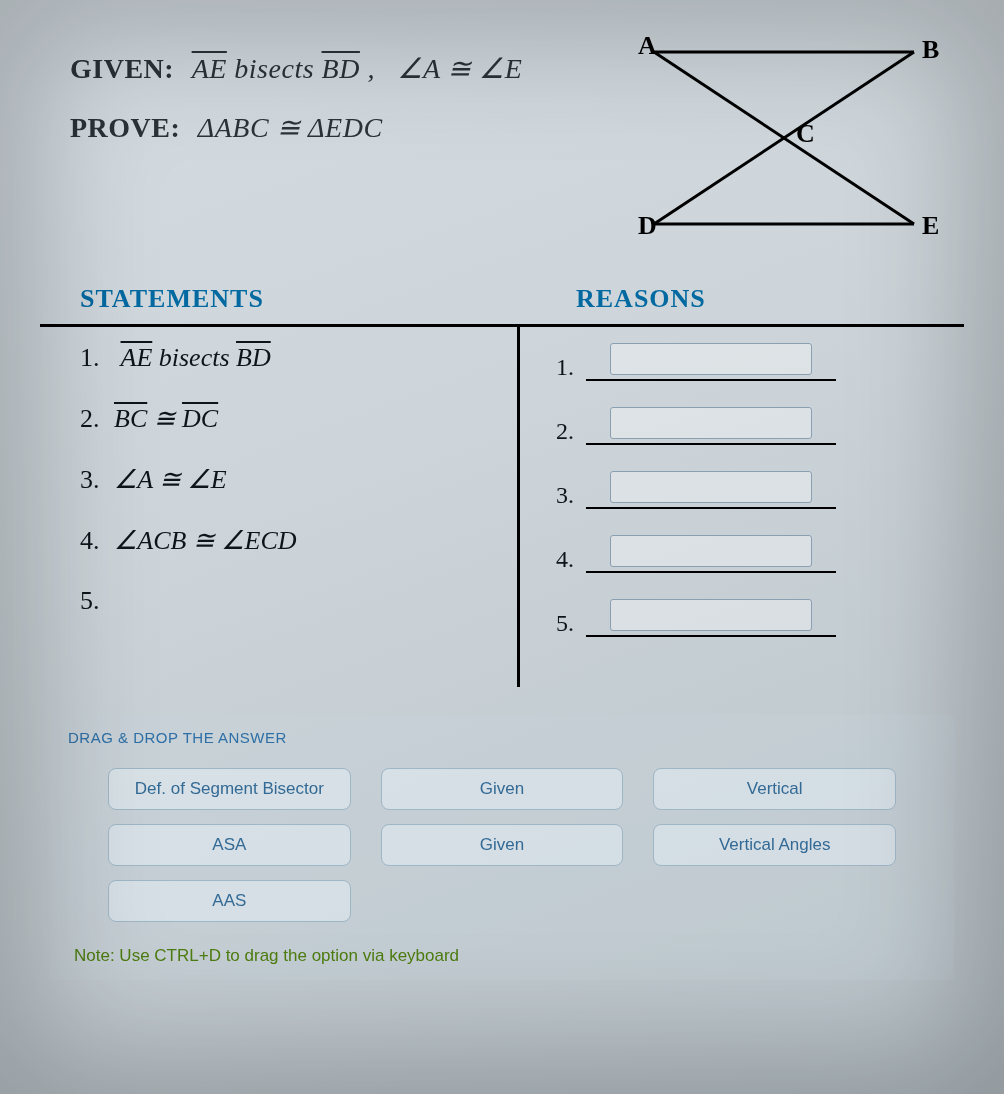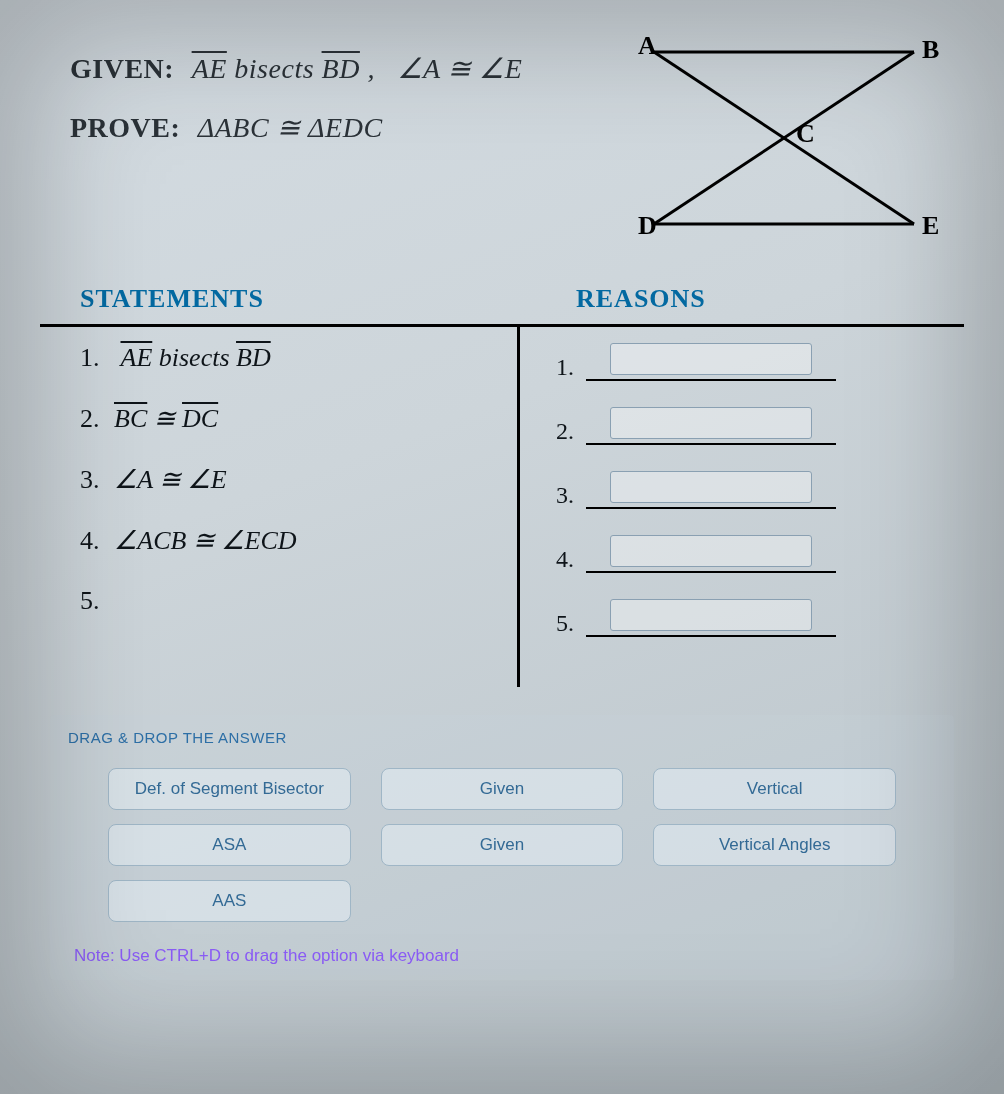--- a/index.html
+++ b/index.html
@@ -23,21 +23,21 @@
   .srow .num{width:34px}
   .srow .txt{font-style:italic}
   .rrow{display:flex;align-items:flex-end;font-size:24px;margin-bottom:26px;color:#0e1419;position:relative}
   .rrow .num{width:30px;font-style:normal}
   .rrow .slot{flex:0 0 250px;height:36px;border-bottom:2px solid #000;display:flex;justify-content:center;align-items:flex-end}
   .rrow .slot .dropbox{width:200px;height:30px;border:1px solid #8aa0b2;background:rgba(255,255,255,.35);border-radius:3px;margin-bottom:4px}
   .dd-section{margin:28px 20px 0 20px;padding:14px 18px;border-radius:4px;background:rgba(200,212,220,.25)}
   .dd-title{font-family:Arial,Helvetica,sans-serif;font-size:15px;font-weight:400;letter-spacing:.5px;color:#2d6fa6;margin-bottom:22px}
   .chips{display:grid;grid-template-columns:repeat(3,1fr);gap:14px 30px;margin:0 40px}
   .chip{border:1px solid #9fb6c6;background:rgba(235,244,250,.45);border-radius:8px;height:40px;display:flex;align-items:center;justify-content:center;font-family:Arial,Helvetica,sans-serif;font-size:17px;color:#336a95;cursor:grab}
-  .note{font-family:Arial,Helvetica,sans-serif;font-size:17px;color:#8b5cf6;margin:24px 0 0 6px}
+  .note{font-family:Arial,Helvetica,sans-serif;font-size:17px;color:#4d7c0f;margin:24px 0 0 6px}
   
   body::after{content:"";position:fixed;inset:0;pointer-events:none;box-shadow:inset 0 0 120px 40px rgba(0,0,0,.22)}
 </style>
 </head>
 <body>
 
 <div class="page">
 
   <div class="top-row">
     <div class="given-prove">

